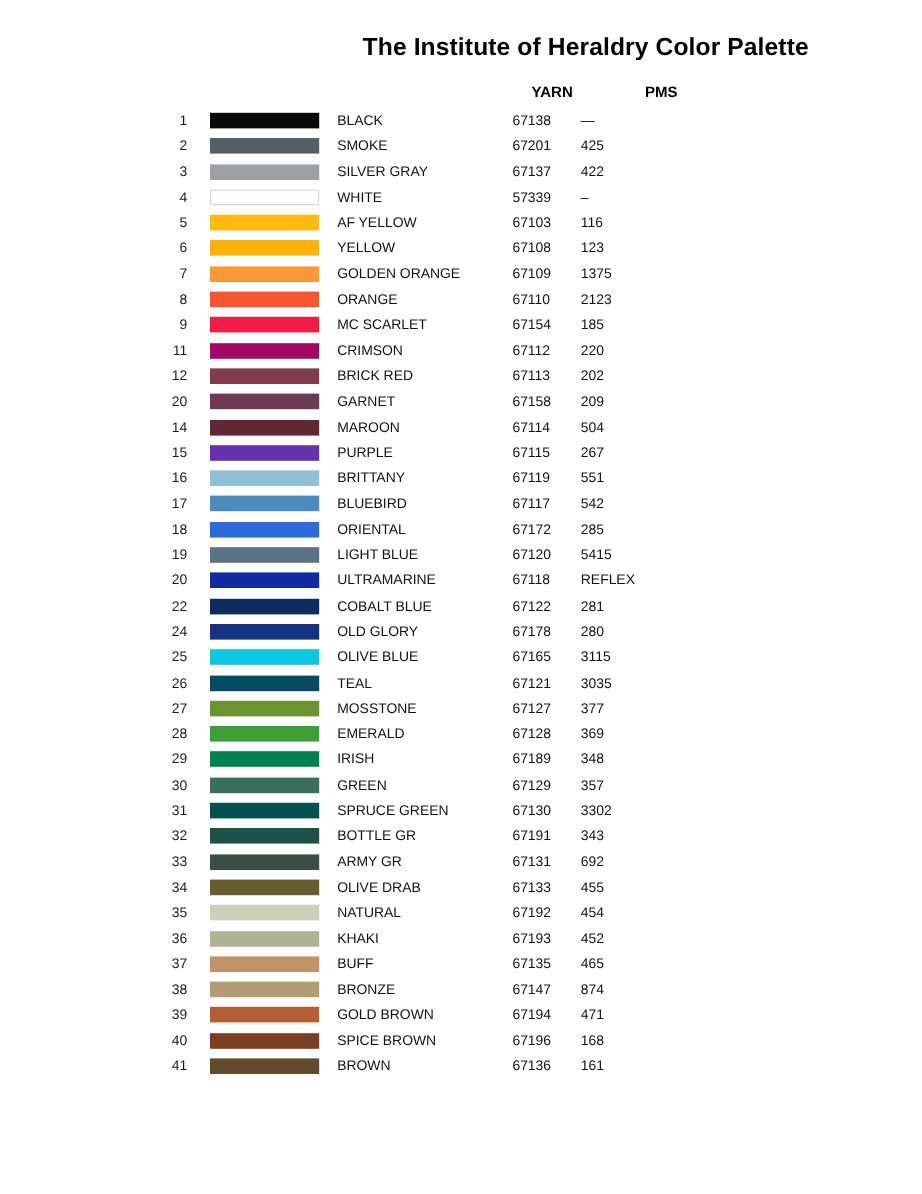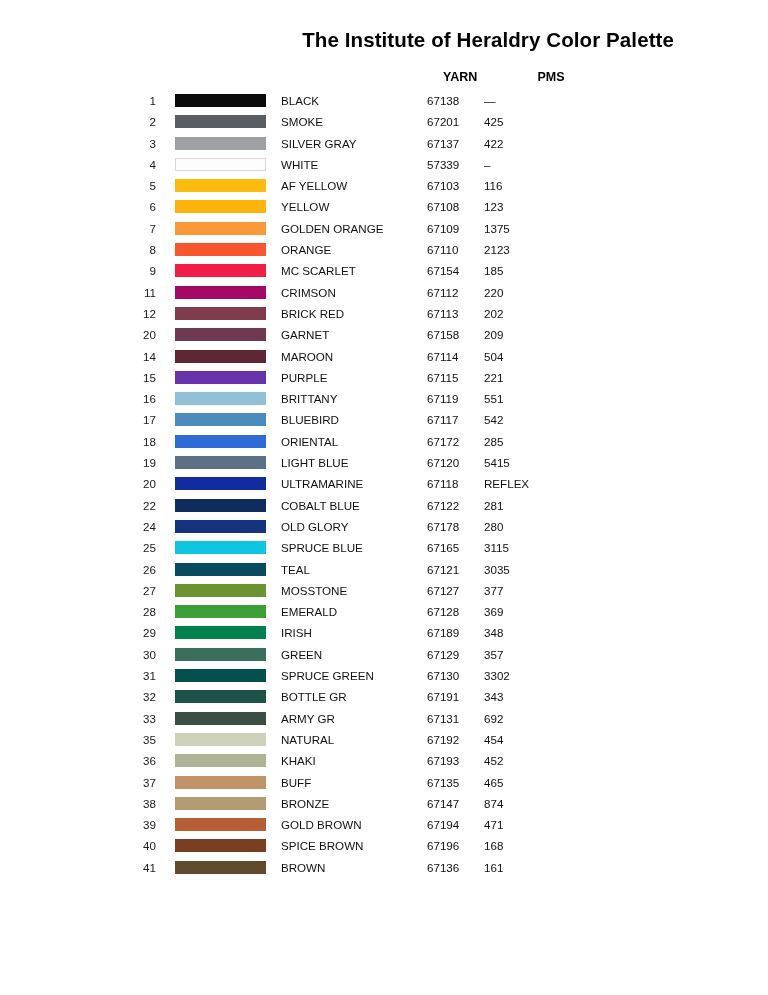--- a/index.html
+++ b/index.html
@@ -203,21 +203,21 @@
         <div class="c-swatch" style="background-color: rgb(94, 39, 51);"></div>
         <div class="cell c-name">MAROON</div>
         <div class="cell c-yarn">67114</div>
         <div class="cell c-pms">504</div>
       </div>
       <div class="row">
         <div class="cell c-num">15</div>
         <div class="c-swatch" style="background-color: rgb(102, 51, 173);"></div>
         <div class="cell c-name">PURPLE</div>
         <div class="cell c-yarn">67115</div>
-        <div class="cell c-pms">221</div>
+        <div class="cell c-pms">267</div>
       </div>
       <div class="row">
         <div class="cell c-num">16</div>
         <div class="c-swatch" style="background-color: rgb(147, 191, 214);"></div>
         <div class="cell c-name">BRITTANY</div>
         <div class="cell c-yarn">67119</div>
         <div class="cell c-pms">551</div>
       </div>
       <div class="row">
         <div class="cell c-num">17</div>
@@ -257,21 +257,21 @@
       <div class="row">
         <div class="cell c-num">24</div>
         <div class="c-swatch" style="background-color: rgb(22, 51, 127);"></div>
         <div class="cell c-name">OLD GLORY</div>
         <div class="cell c-yarn">67178</div>
         <div class="cell c-pms">280</div>
       </div>
       <div class="row">
         <div class="cell c-num">25</div>
         <div class="c-swatch" style="background-color: rgb(15, 198, 224);"></div>
-        <div class="cell c-name">SPRUCE BLUE</div>
+        <div class="cell c-name">OLIVE BLUE</div>
         <div class="cell c-yarn">67165</div>
         <div class="cell c-pms">3115</div>
       </div>
       <div class="row">
         <div class="cell c-num">26</div>
         <div class="c-swatch" style="background-color: rgb(6, 75, 96);"></div>
         <div class="cell c-name">TEAL</div>
         <div class="cell c-yarn">67121</div>
         <div class="cell c-pms">3035</div>
       </div>
@@ -318,20 +318,27 @@
         <div class="cell c-pms">343</div>
       </div>
       <div class="row">
         <div class="cell c-num">33</div>
         <div class="c-swatch" style="background-color: rgb(58, 78, 68);"></div>
         <div class="cell c-name">ARMY GR</div>
         <div class="cell c-yarn">67131</div>
         <div class="cell c-pms">692</div>
       </div>
       <div class="row">
+        <div class="cell c-num">34</div>
+        <div class="c-swatch" style="background-color: rgb(102, 94, 44);"></div>
+        <div class="cell c-name">OLIVE DRAB</div>
+        <div class="cell c-yarn">67133</div>
+        <div class="cell c-pms">455</div>
+      </div>
+      <div class="row">
         <div class="cell c-num">35</div>
         <div class="c-swatch" style="background-color: rgb(205, 209, 186);"></div>
         <div class="cell c-name">NATURAL</div>
         <div class="cell c-yarn">67192</div>
         <div class="cell c-pms">454</div>
       </div>
       <div class="row">
         <div class="cell c-num">36</div>
         <div class="c-swatch" style="background-color: rgb(175, 179, 150);"></div>
         <div class="cell c-name">KHAKI</div>

